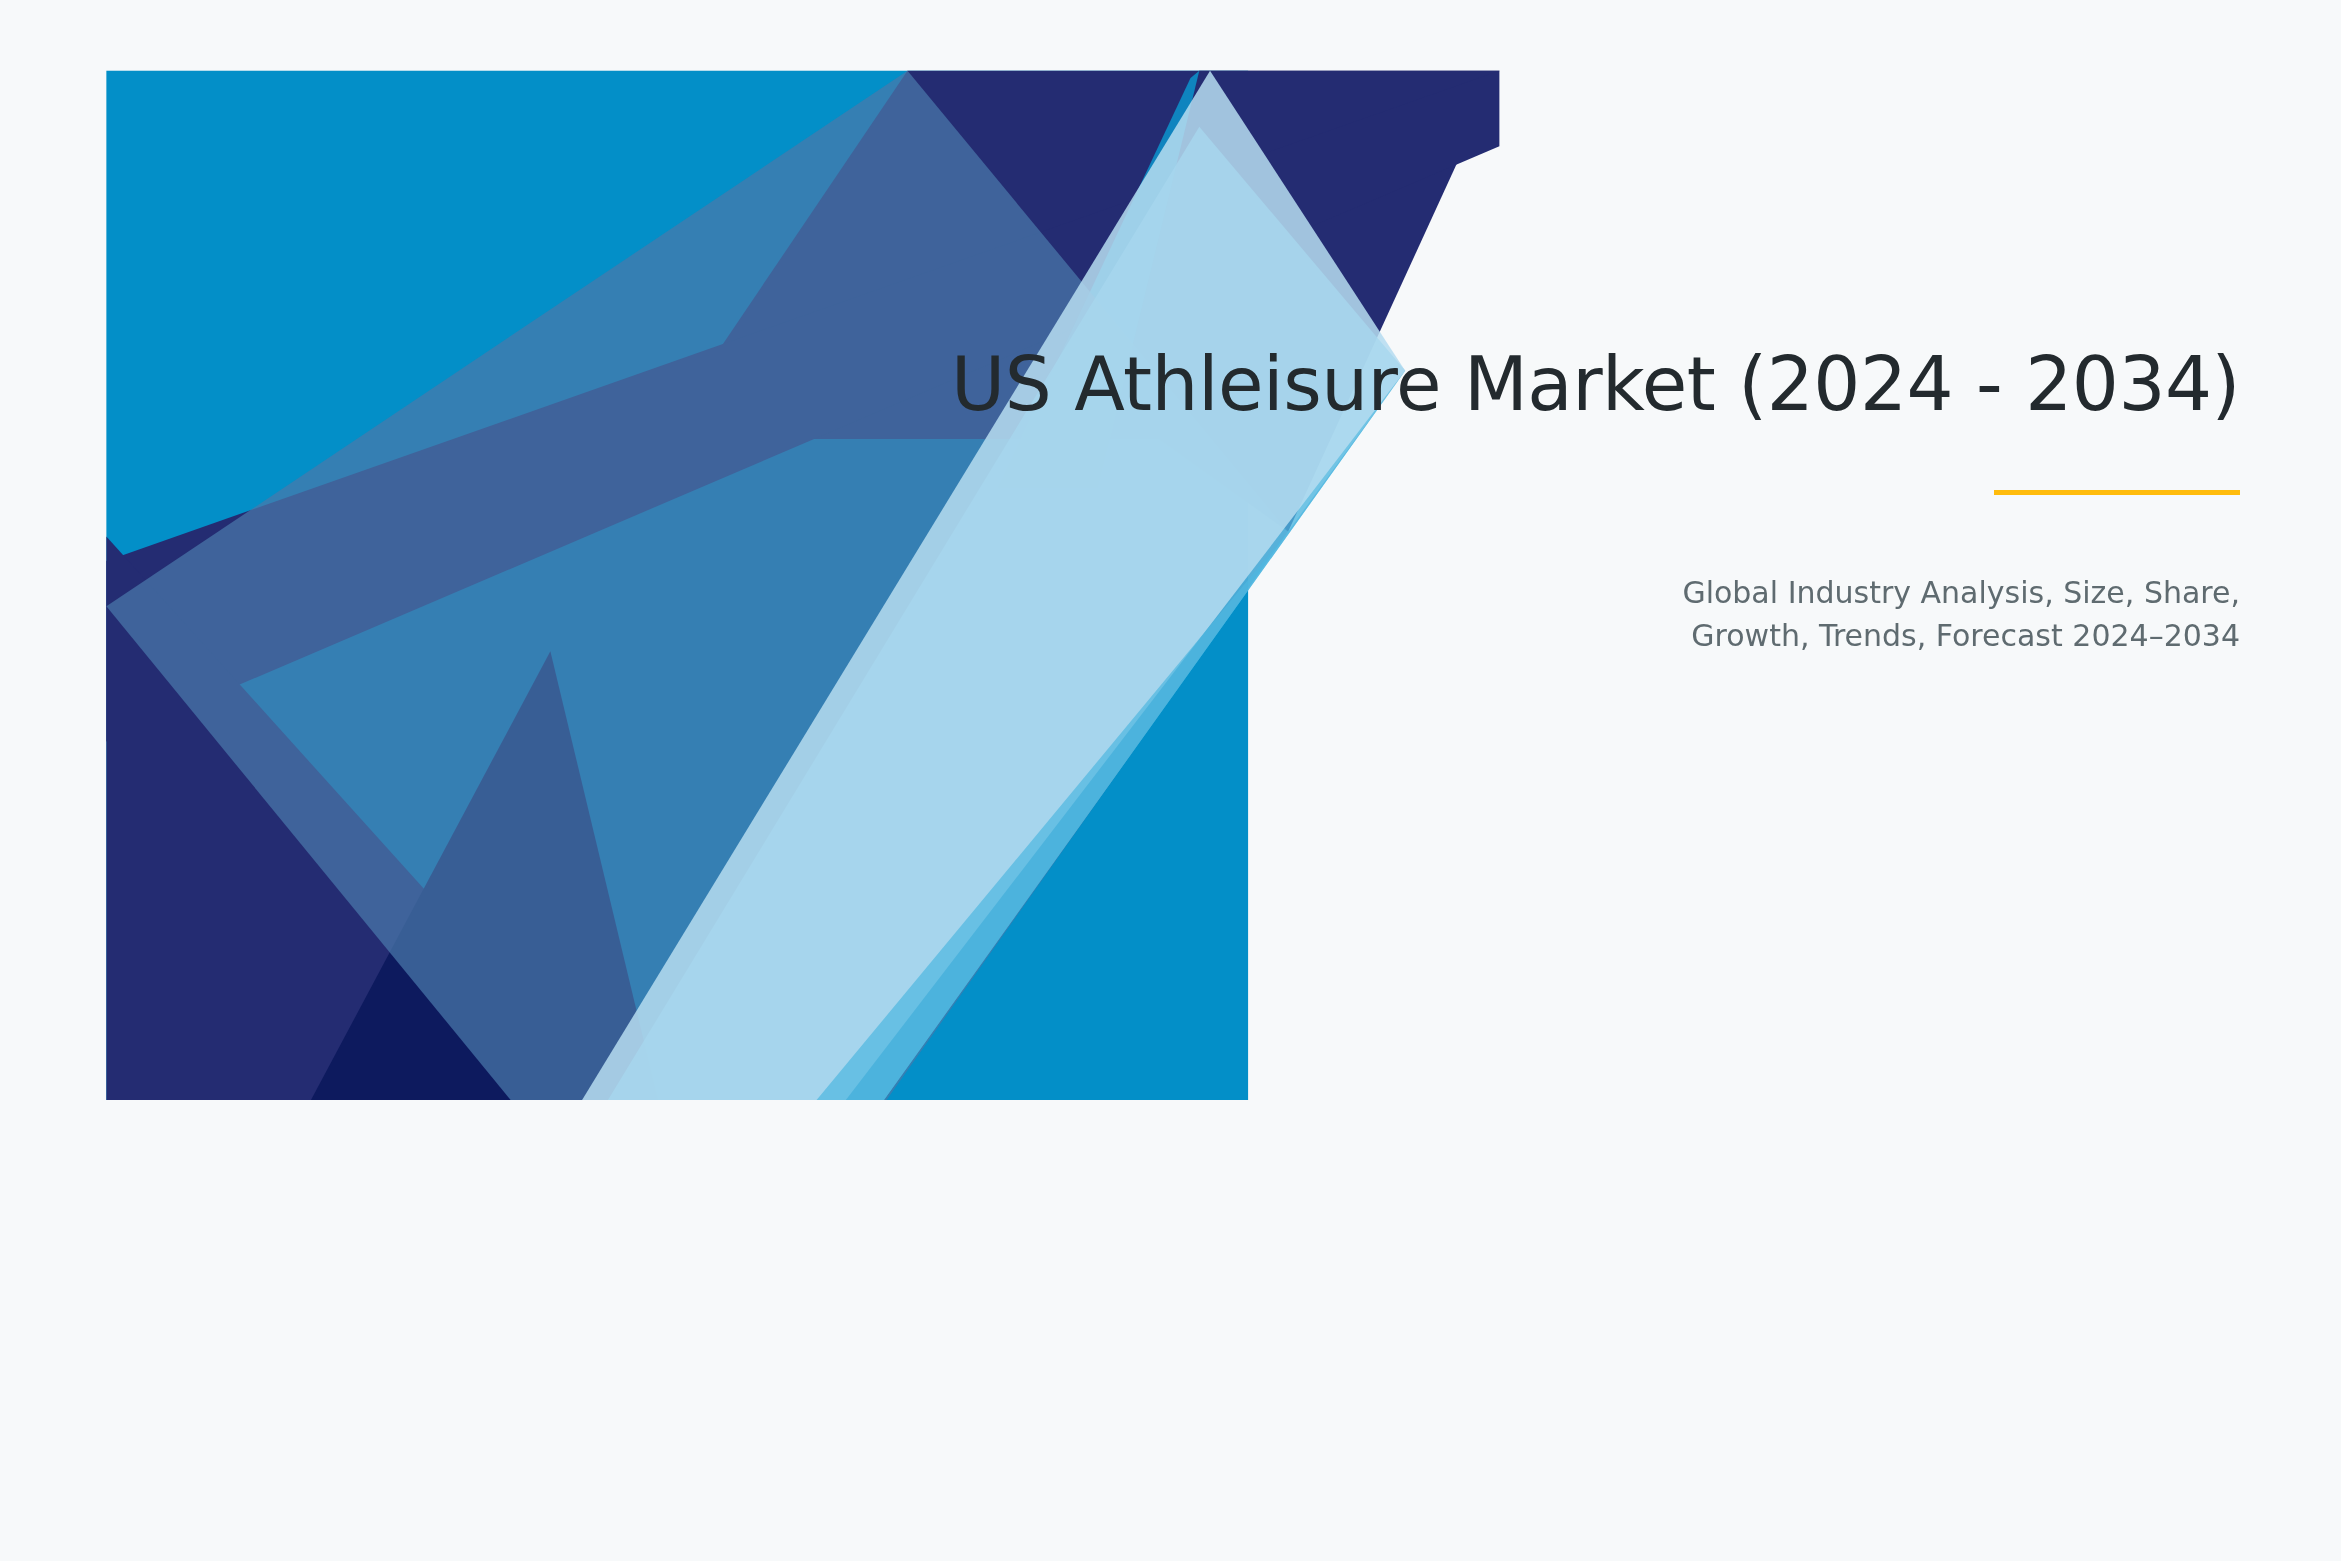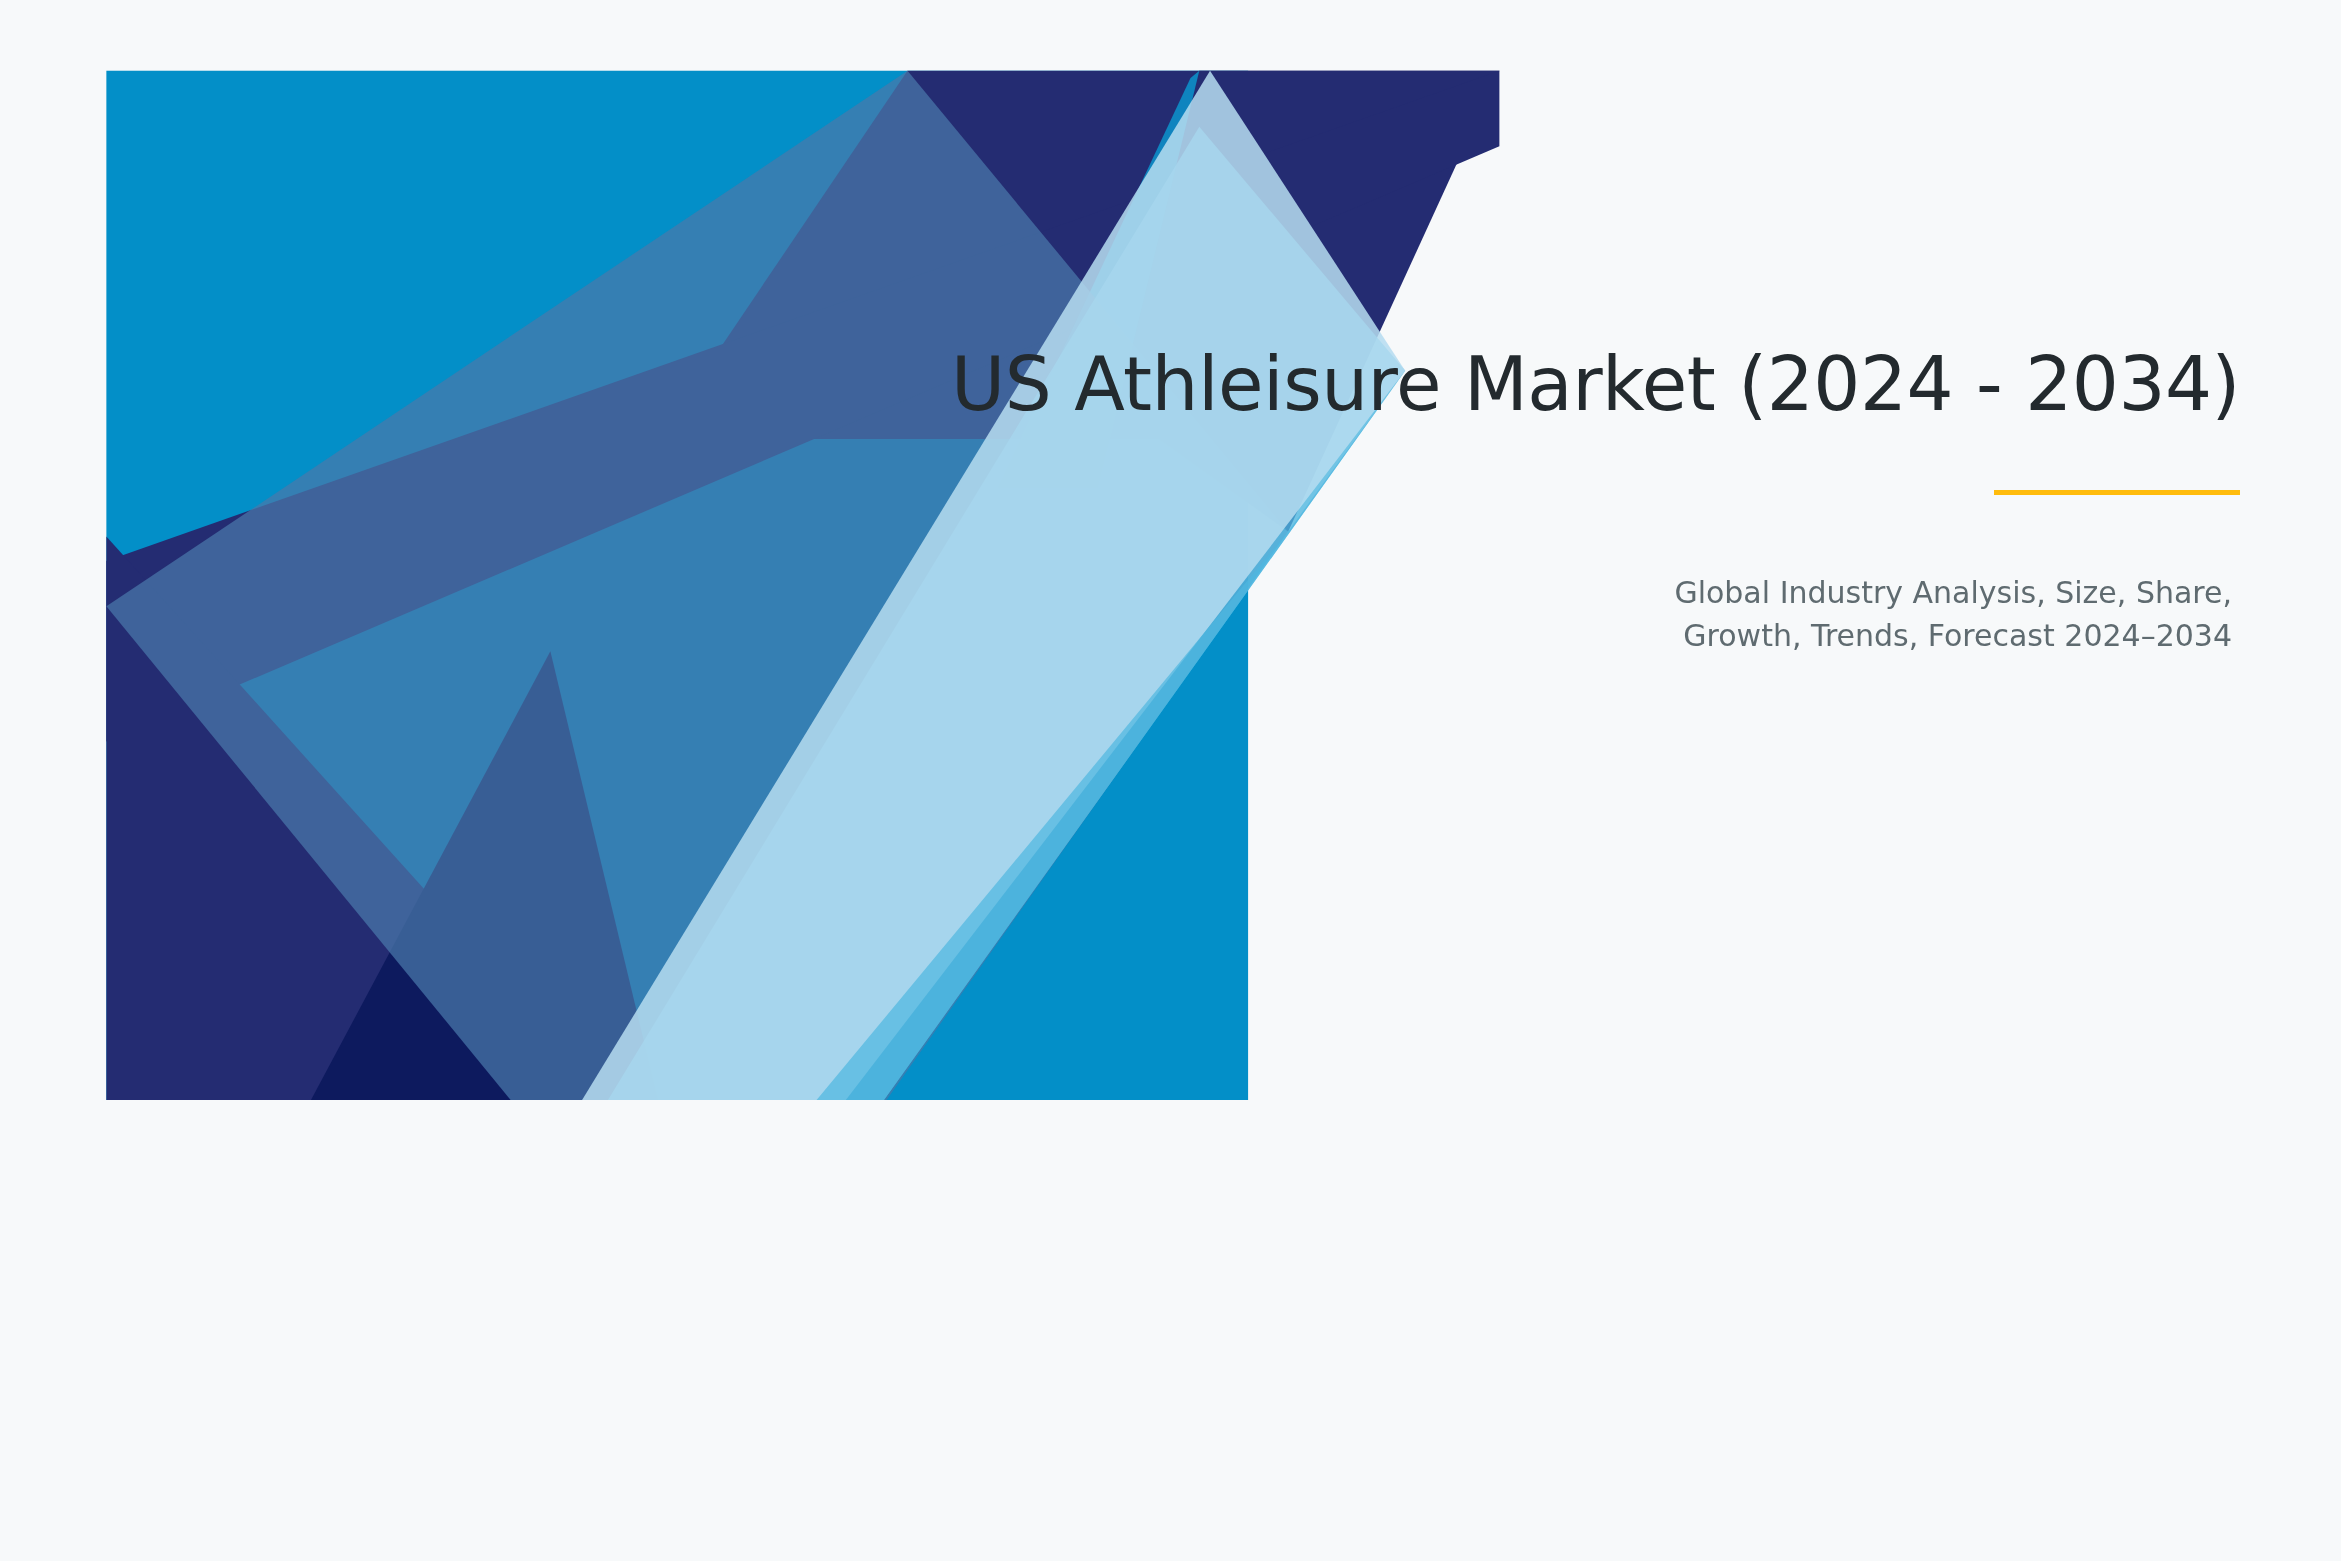--- a/index.html
+++ b/index.html
@@ -43,21 +43,21 @@
     margin-top: 63px;
     display: flex;
     justify-content: flex-end;
   }
   #accent-rule {
     width: 246px;
     height: 5.4px;
     background: #ffbc0d;
   }
   #page-subtitle {
-    margin: 8px;
+    margin: 0;
     margin-top: 77px;
     font-family: "DejaVu Sans", sans-serif;
     font-weight: 400;
     font-size: 30px;
     line-height: 1.42;
     color: #5f6b70;
     max-width: 659px;
     margin-left: auto;
     text-align: right;
   }

